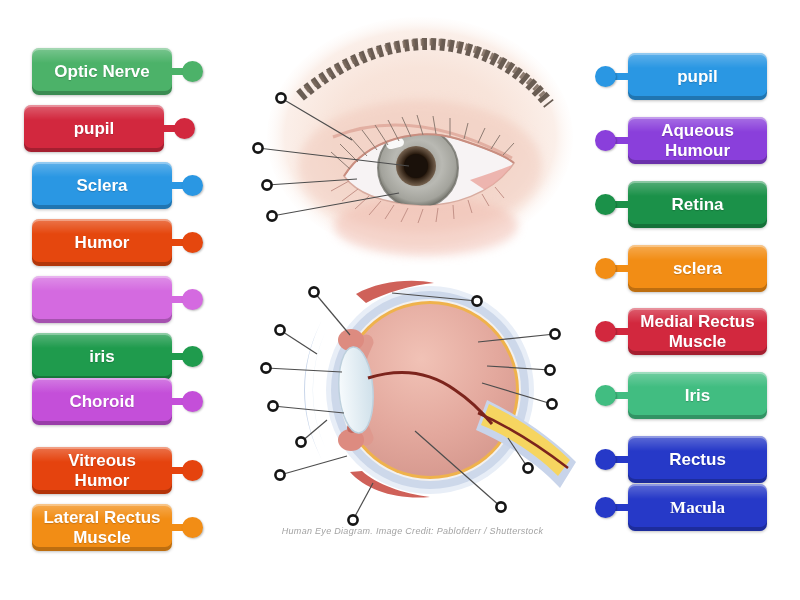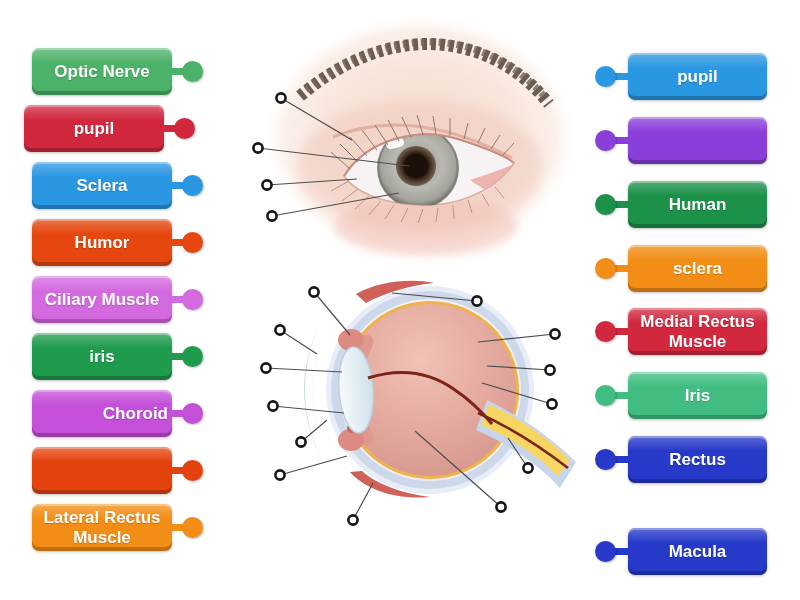--- a/index.html
+++ b/index.html
@@ -189,55 +189,58 @@
         <span class="label-text">Sclera</span>
         <span class="stem" style="background: rgb(42, 151, 227);"></span>
         <span class="dot" style="background: rgb(42, 151, 227);"></span>
       </div>
       <div class="label-btn left" style="left: 32px; top: 219px; width: 140px; background: linear-gradient(rgba(255, 255, 255, 0.26), rgba(255, 255, 255, 0) 32%), rgb(229, 71, 14);">
         <span class="label-text">Humor</span>
         <span class="stem" style="background: rgb(229, 71, 14);"></span>
         <span class="dot" style="background: rgb(229, 71, 14);"></span>
       </div>
       <div class="label-btn left" style="left: 32px; top: 276px; width: 140px; background: linear-gradient(rgba(255, 255, 255, 0.26), rgba(255, 255, 255, 0) 32%), rgb(212, 106, 224);">
-        <span class="label-text">Ciliary Muscle</span>
         <span class="stem" style="background: rgb(212, 106, 224);"></span>
         <span class="dot" style="background: rgb(212, 106, 224);"></span>
       </div>
       <div class="label-btn left" style="left: 32px; top: 333px; width: 140px; background: linear-gradient(rgba(255, 255, 255, 0.26), rgba(255, 255, 255, 0) 32%), rgb(31, 155, 77);">
         <span class="label-text">iris</span>
         <span class="stem" style="background: rgb(31, 155, 77);"></span>
         <span class="dot" style="background: rgb(31, 155, 77);"></span>
       </div>
-      <div class="label-btn left" style="left: 32px; top: 390px; width: 140px; background: linear-gradient(rgba(255, 255, 255, 0.26), rgba(255, 255, 255, 0) 32%), rgb(196, 79, 217); justify-content: flex-end;">
+      <div class="label-btn left" style="left: 32px; top: 378px; width: 140px; background: linear-gradient(rgba(255, 255, 255, 0.26), rgba(255, 255, 255, 0) 32%), rgb(196, 79, 217);">
         <span class="label-text">Choroid</span>
         <span class="stem" style="background: rgb(196, 79, 217);"></span>
         <span class="dot" style="background: rgb(196, 79, 217);"></span>
       </div>
       <div class="label-btn left" style="left: 32px; top: 447px; width: 140px; background: linear-gradient(rgba(255, 255, 255, 0.26), rgba(255, 255, 255, 0) 32%), rgb(229, 67, 14);">
+        <span class="label-text">Vitreous
+Humor</span>
         <span class="stem" style="background: rgb(229, 67, 14);"></span>
         <span class="dot" style="background: rgb(229, 67, 14);"></span>
       </div>
       <div class="label-btn left" style="left: 32px; top: 504px; width: 140px; background: linear-gradient(rgba(255, 255, 255, 0.26), rgba(255, 255, 255, 0) 32%), rgb(242, 141, 21);">
         <span class="label-text">Lateral Rectus
 Muscle</span>
         <span class="stem" style="background: rgb(242, 141, 21);"></span>
         <span class="dot" style="background: rgb(242, 141, 21);"></span>
       </div>
       <div class="label-btn right" style="left: 628px; top: 53px; width: 139px; background: linear-gradient(rgba(255, 255, 255, 0.26), rgba(255, 255, 255, 0) 32%), rgb(42, 151, 227);">
         <span class="label-text">pupil</span>
         <span class="stem" style="background: rgb(42, 151, 227);"></span>
         <span class="dot" style="background: rgb(42, 151, 227);"></span>
       </div>
       <div class="label-btn right" style="left: 628px; top: 117px; width: 139px; background: linear-gradient(rgba(255, 255, 255, 0.26), rgba(255, 255, 255, 0) 32%), rgb(138, 63, 219);">
+        <span class="label-text">Aqueous
+Humour</span>
         <span class="stem" style="background: rgb(138, 63, 219);"></span>
         <span class="dot" style="background: rgb(138, 63, 219);"></span>
       </div>
       <div class="label-btn right" style="left: 628px; top: 181px; width: 139px; background: linear-gradient(rgba(255, 255, 255, 0.26), rgba(255, 255, 255, 0) 32%), rgb(27, 145, 73);">
-        <span class="label-text">Human</span>
+        <span class="label-text">Retina</span>
         <span class="stem" style="background: rgb(27, 145, 73);"></span>
         <span class="dot" style="background: rgb(27, 145, 73);"></span>
       </div>
       <div class="label-btn right" style="left: 628px; top: 245px; width: 139px; background: linear-gradient(rgba(255, 255, 255, 0.26), rgba(255, 255, 255, 0) 32%), rgb(242, 141, 21);">
         <span class="label-text">sclera</span>
         <span class="stem" style="background: rgb(242, 141, 21);"></span>
         <span class="dot" style="background: rgb(242, 141, 21);"></span>
       </div>
       <div class="label-btn right" style="left: 628px; top: 308px; width: 139px; background: linear-gradient(rgba(255, 255, 255, 0.26), rgba(255, 255, 255, 0) 32%), rgb(210, 40, 62);">
         <span class="label-text">Medial Rectus
@@ -248,20 +251,21 @@
       <div class="label-btn right" style="left: 628px; top: 372px; width: 139px; background: linear-gradient(rgba(255, 255, 255, 0.26), rgba(255, 255, 255, 0) 32%), rgb(65, 189, 129);">
         <span class="label-text">Iris</span>
         <span class="stem" style="background: rgb(65, 189, 129);"></span>
         <span class="dot" style="background: rgb(65, 189, 129);"></span>
       </div>
       <div class="label-btn right" style="left: 628px; top: 436px; width: 139px; background: linear-gradient(rgba(255, 255, 255, 0.26), rgba(255, 255, 255, 0) 32%), rgb(38, 57, 200);">
         <span class="label-text">Rectus</span>
         <span class="stem" style="background: rgb(38, 57, 200);"></span>
         <span class="dot" style="background: rgb(38, 57, 200);"></span>
       </div>
-      <div class="label-btn right" style="left: 628px; top: 528px; width: 139px; background: linear-gradient(rgba(255, 255, 255, 0.26), rgba(255, 255, 255, 0) 32%), rgb(38, 57, 200);">
+      <div class="label-btn right" style="left: 628px; top: 484px; width: 139px; background: linear-gradient(rgba(255, 255, 255, 0.26), rgba(255, 255, 255, 0) 32%), rgb(38, 57, 200); font-family: Liberation Serif, serif;">
         <span class="label-text">Macula</span>
         <span class="stem" style="background: rgb(38, 57, 200);"></span>
         <span class="dot" style="background: rgb(38, 57, 200);"></span>
       </div>
     </div>
 
+  <div class="caption">Human Eye Diagram. Image Credit: Pablofderr / Shutterstock</div>
 </div>
 
 </body></html>

